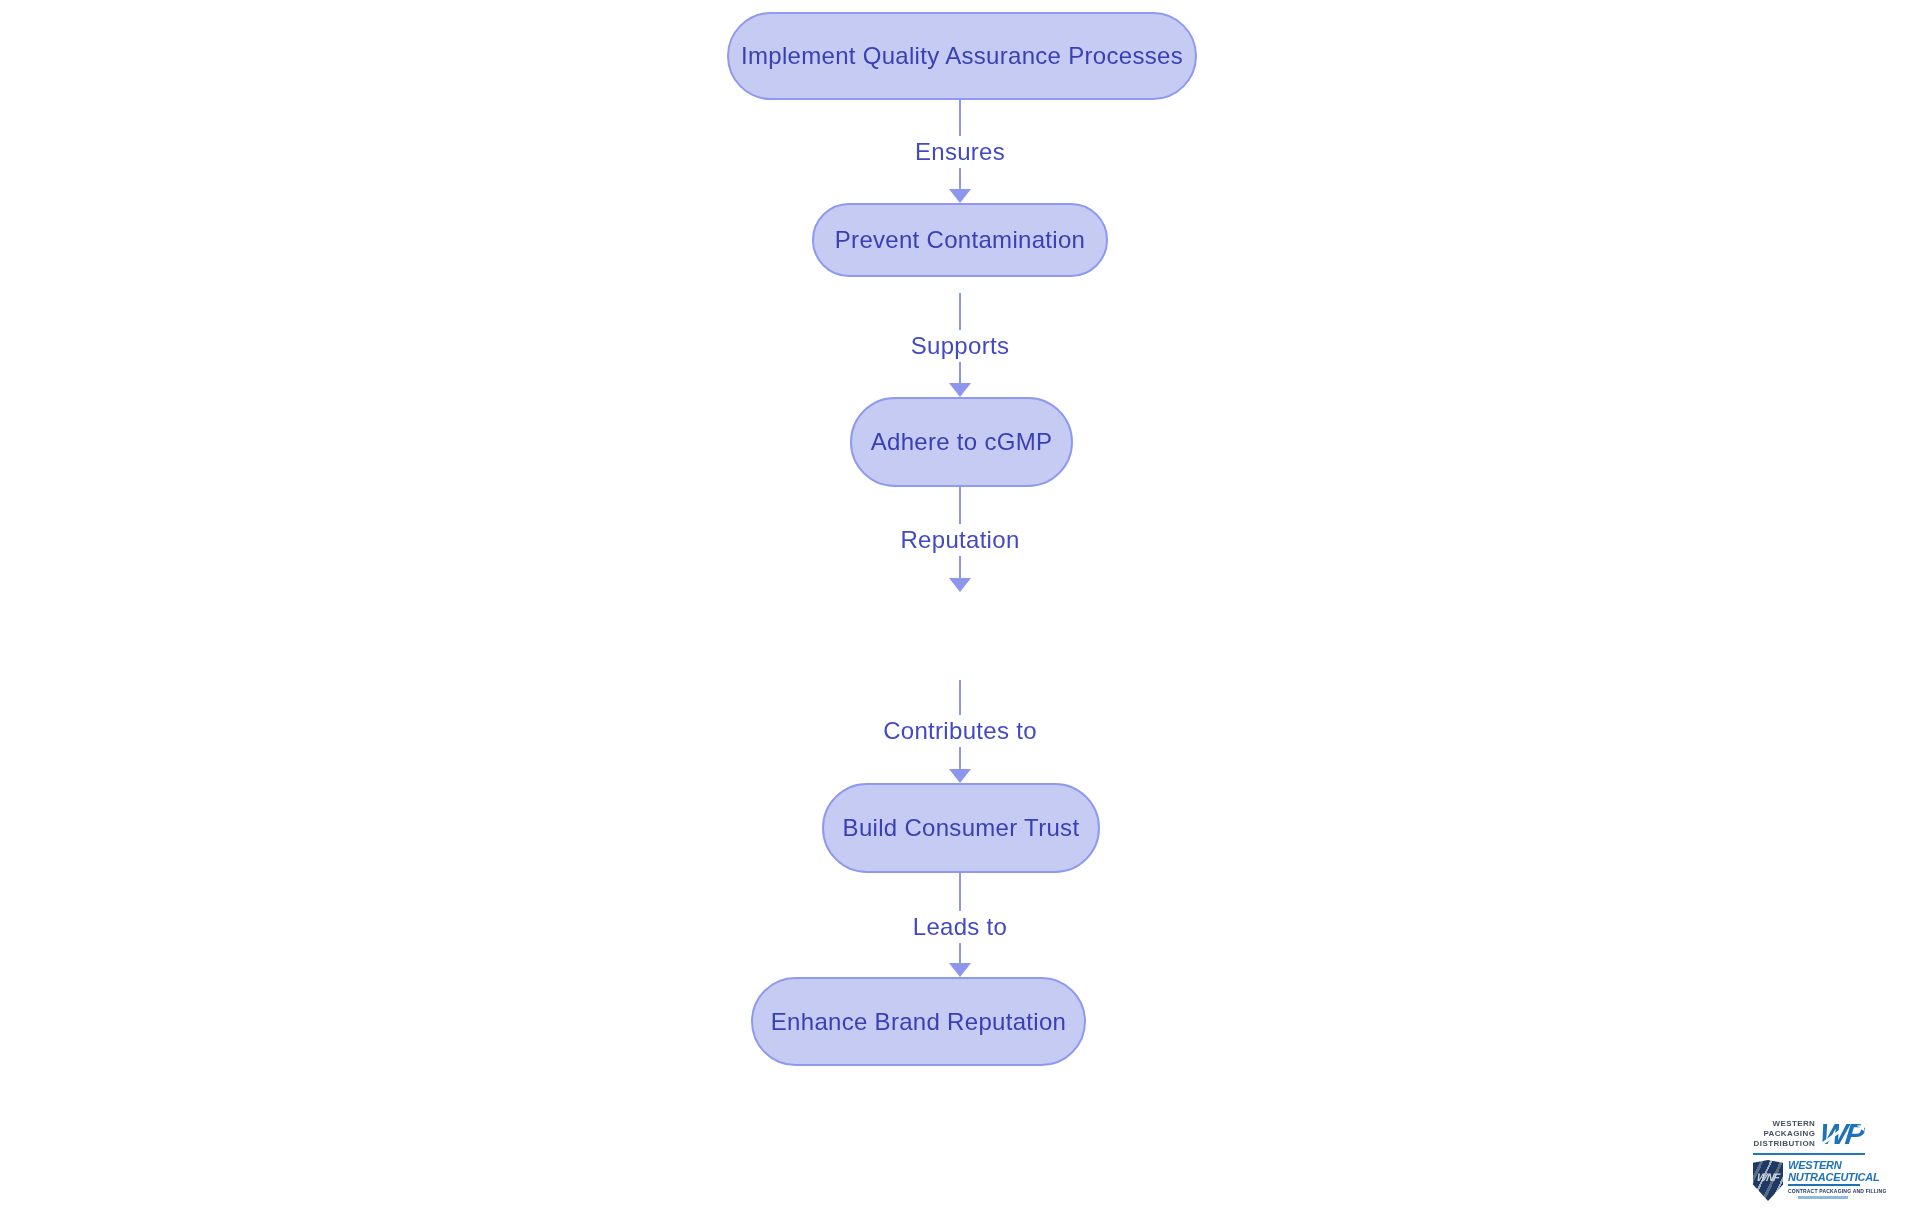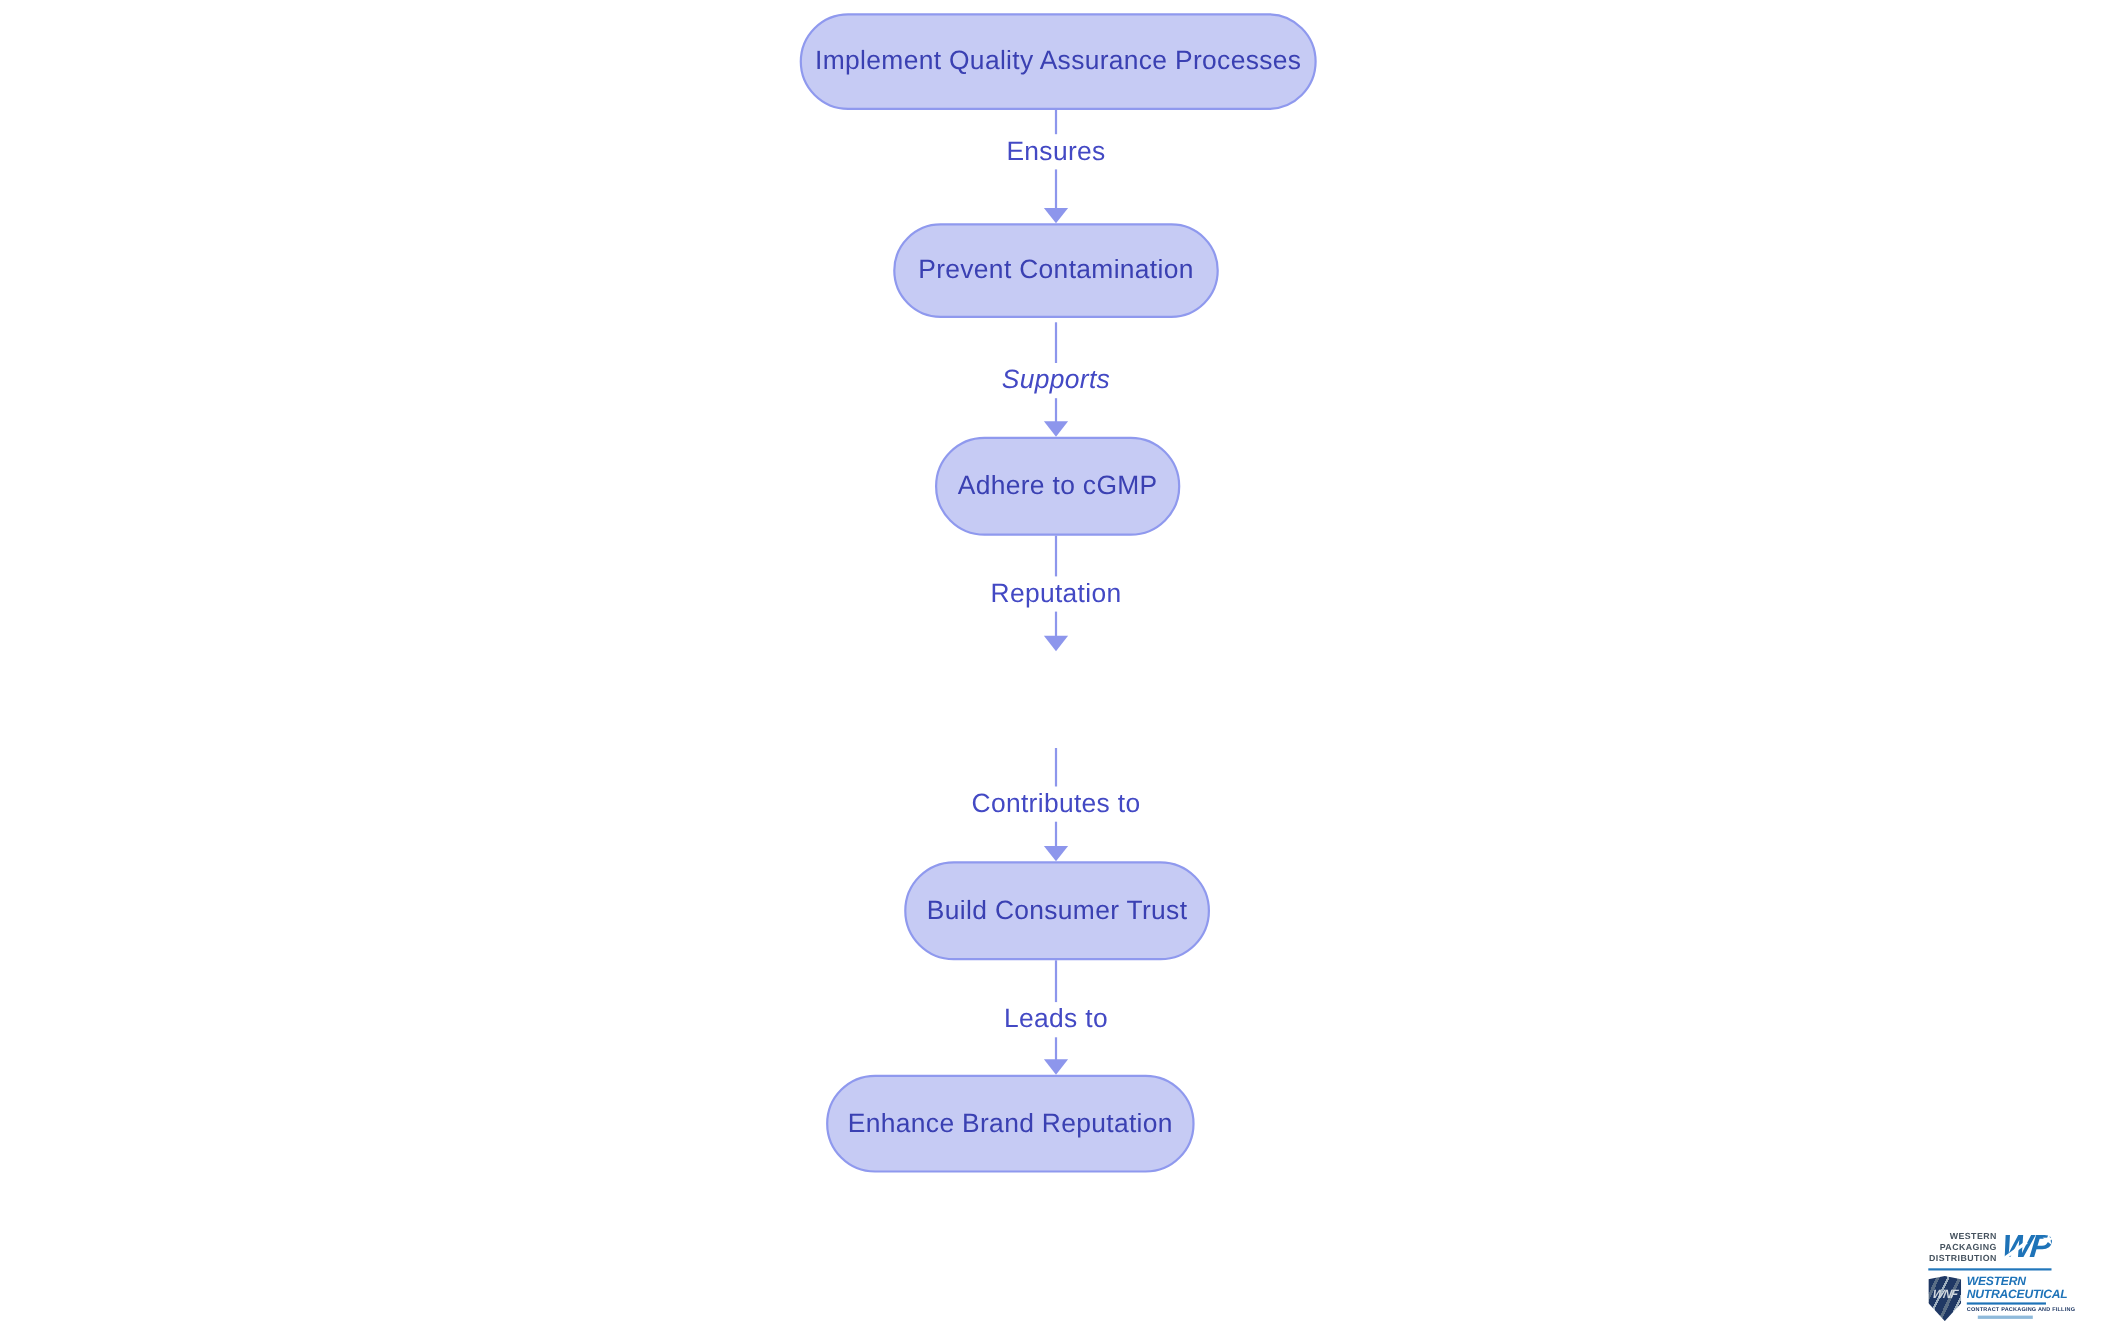--- a/index.html
+++ b/index.html
@@ -188,21 +188,21 @@
   }
 </style>
 </head>
 <body>
 
 <div class="canvas">
 
   <div class="node" style="left:727px; top:12px; width:470px; height:88px;">
     <span class="node-label">Implement Quality Assurance Processes</span>
   </div>
-  <div class="node" style="left:812px; top:203px; width:296px; height:86px;">
+  <div class="node" style="left:812px; top:203px; width:296px; height:74px;">
     <span class="node-label">Prevent Contamination</span>
   </div>
   <div class="node" style="left:850px; top:397px; width:223px; height:90px;">
     <span class="node-label">Adhere to cGMP</span>
   </div>
   <div class="node" style="left:822px; top:783px; width:278px; height:90px;">
     <span class="node-label">Build Consumer Trust</span>
   </div>
   <div class="node" style="left:751px; top:977px; width:335px; height:89px;">
     <span class="node-label">Enhance Brand Reputation</span>
@@ -222,22 +222,22 @@
   </div>
   <div class="edge" style="top:680px; height:103px;">
     <div class="edge-line"></div>
     <div class="edge-arrowhead"></div>
   </div>
   <div class="edge" style="top:873px; height:104px;">
     <div class="edge-line"></div>
     <div class="edge-arrowhead"></div>
   </div>
 
-  <div class="edge-label" style="top:138px;">Ensures</div>
-  <div class="edge-label" style="top:346px;font-style:italic;">Supports</div>
+  <div class="edge-label" style="top:152px;">Ensures</div>
+  <div class="edge-label" style="top:346px;">Supports</div>
   <div class="edge-label" style="top:540px;">Reputation</div>
   <div class="edge-label" style="top:731px;">Contributes to</div>
   <div class="edge-label" style="top:927px;">Leads to</div>
 
   <div class="brand-block">
     <div class="wpd-row">
       <div class="wpd-lines">WESTERN
 PACKAGING
 DISTRIBUTION</div>
       <div class="wp-mark">

